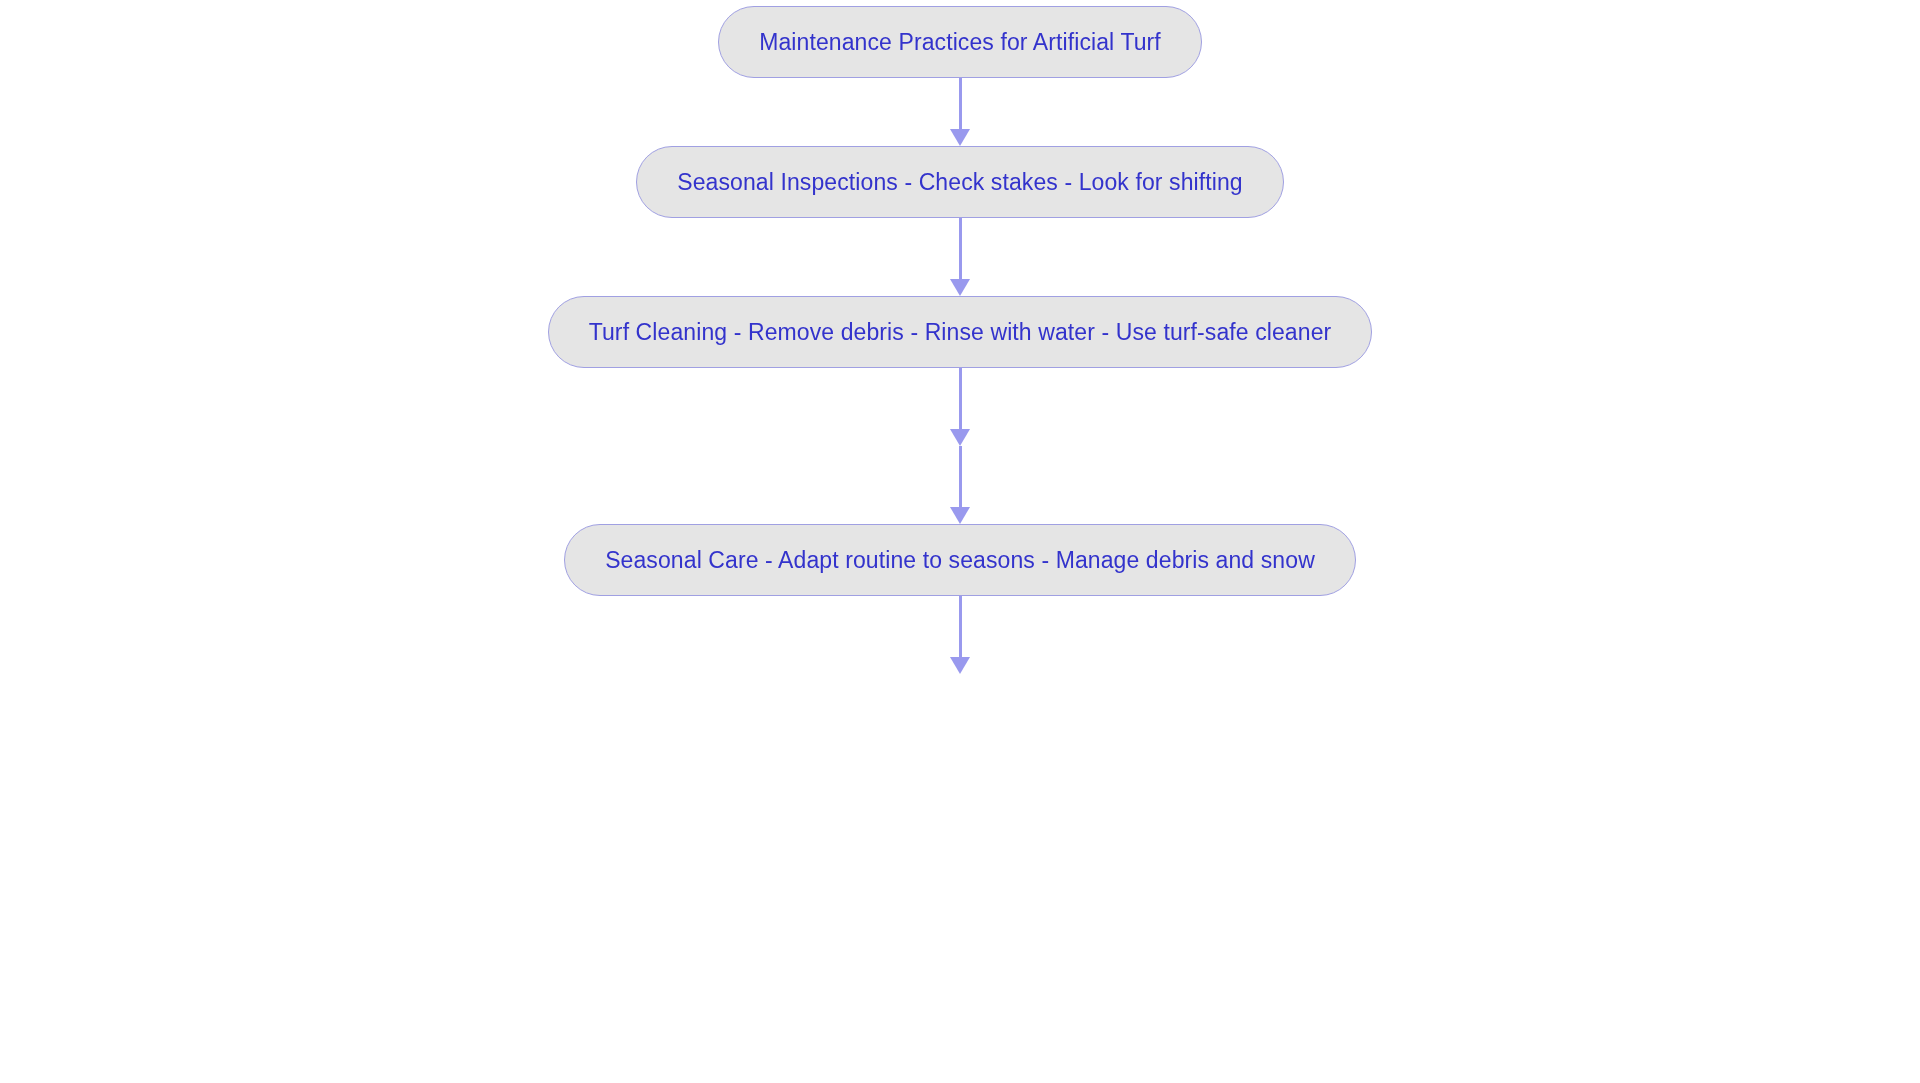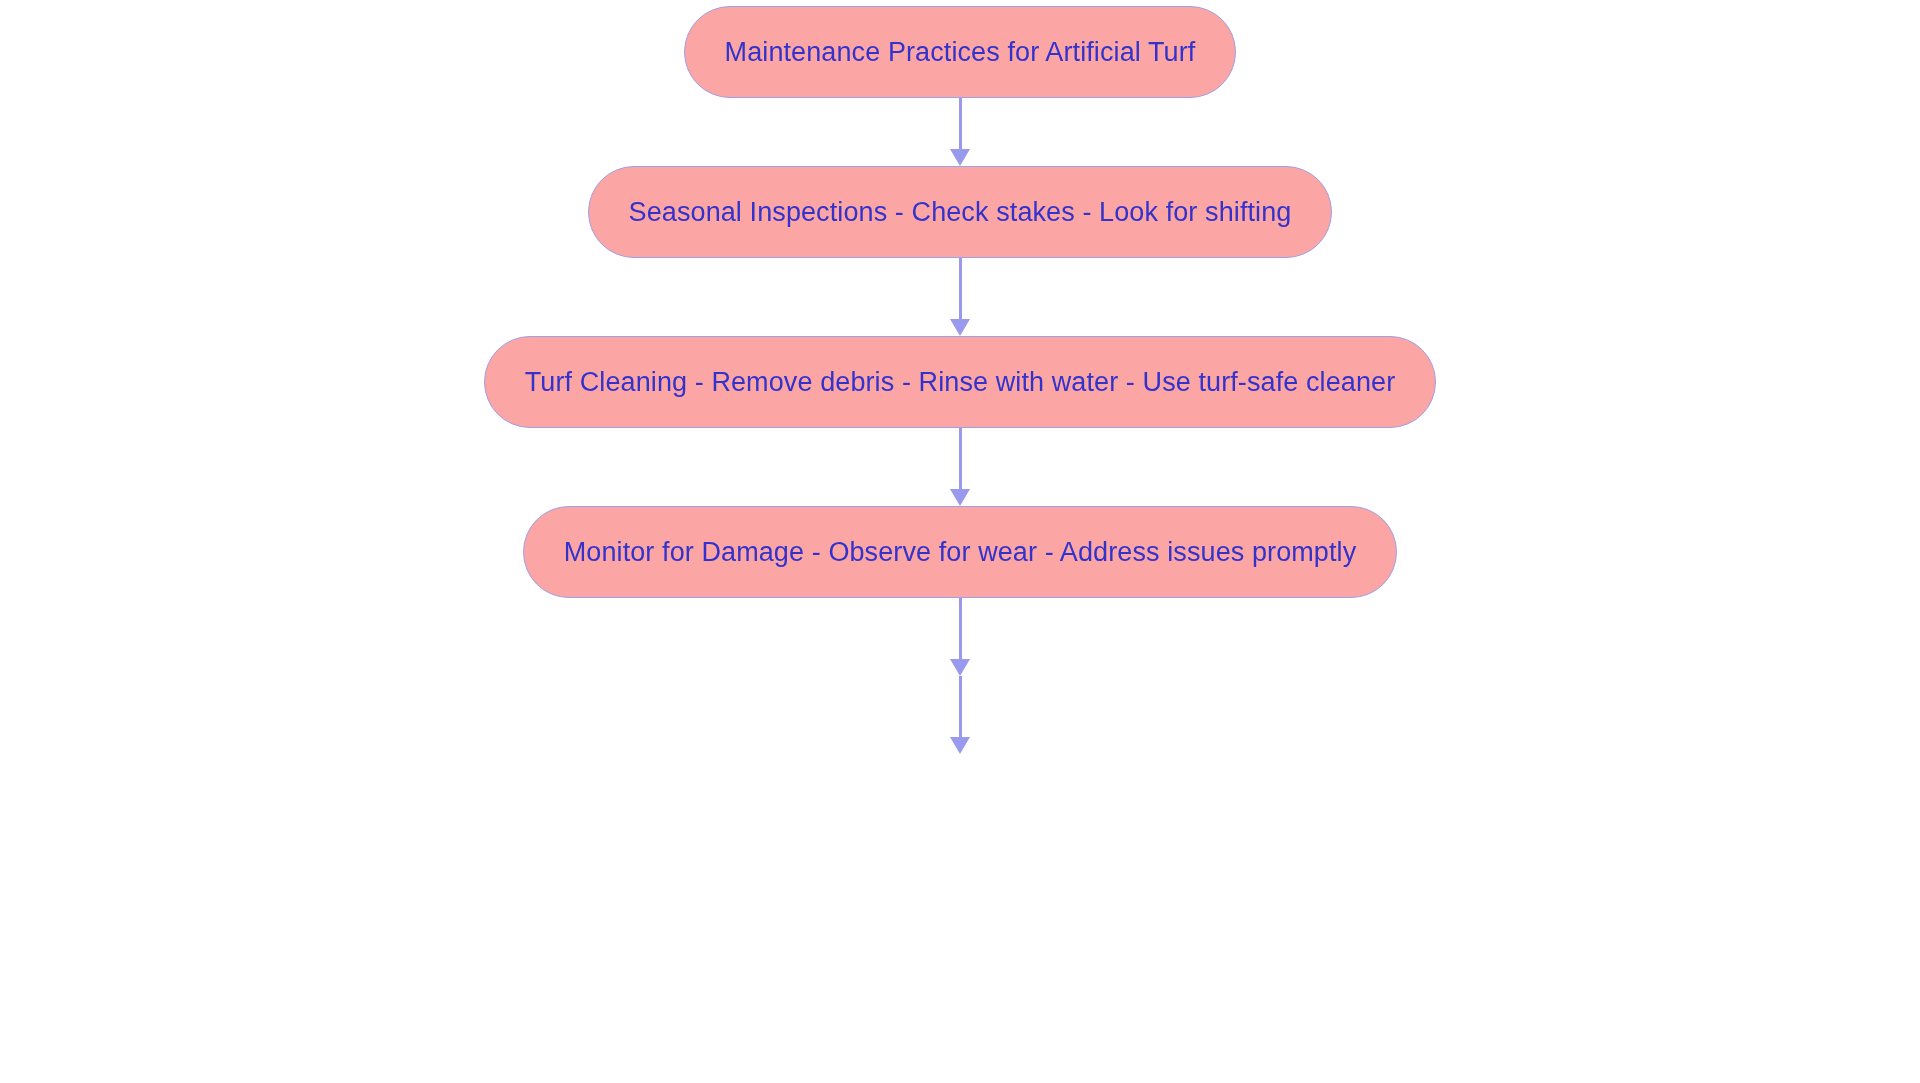--- a/index.html
+++ b/index.html
@@ -35,32 +35,32 @@
   }
 
   .node-row {
     display: flex;
     justify-content: center;
     width: 100%;
   }
 
   .node {
     box-sizing: border-box;
-    background: #fca5a5;
+    background: #e5e5e5;
     border: 1.6px solid #a0a0e2;
     border-radius: 60px;
     color: #3333cc;
-    font-size: 27px;
+    font-size: 23px;
     line-height: 1;
     letter-spacing: 0.1px;
     display: flex;
     align-items: center;
     justify-content: center;
     white-space: nowrap;
-    height: 92px;
+    height: 72px;
     padding: 0 40px;
   }
 
   
   .connector {
     position: relative;
     width: 60px;
     display: flex;
     flex-direction: column;
     align-items: center;
@@ -123,31 +123,31 @@
       <div class="node">
         <span>Turf Cleaning - Remove debris - Rinse with water - Use turf-safe cleaner</span>
       </div>
     </div>
 
     <div class="connector gap-2">
       <div class="shaft"></div>
       <div class="arrowhead"></div>
     </div>
 
-    <div class="node-row">
-      <div class="node">
-        <span>Monitor for Damage - Observe for wear - Address issues promptly</span>
-      </div>
-    </div>
 
     <div class="connector gap-3">
       <div class="shaft"></div>
       <div class="arrowhead"></div>
     </div>
 
+    <div class="node-row">
+      <div class="node">
+        <span>Seasonal Care - Adapt routine to seasons - Manage debris and snow</span>
+      </div>
+    </div>
 
     <div class="connector gap-4">
       <div class="shaft"></div>
       <div class="arrowhead"></div>
     </div>
 
 
   </div>
 </div>
 

